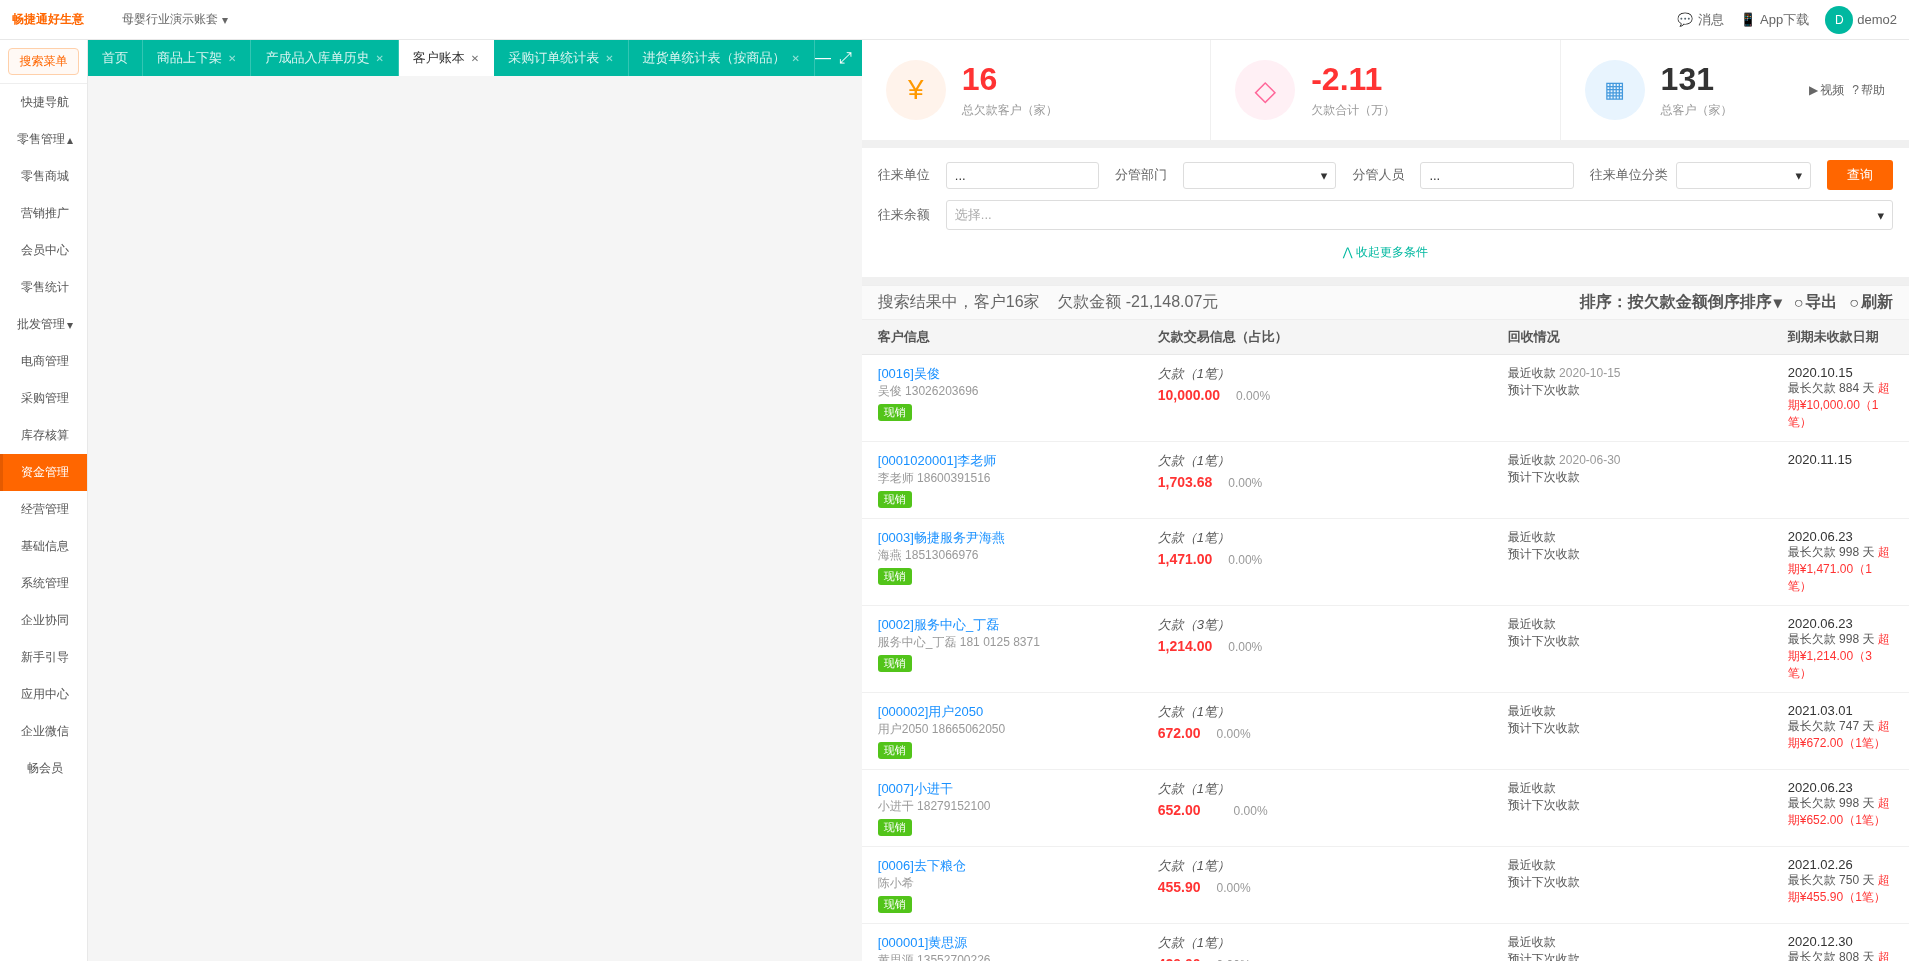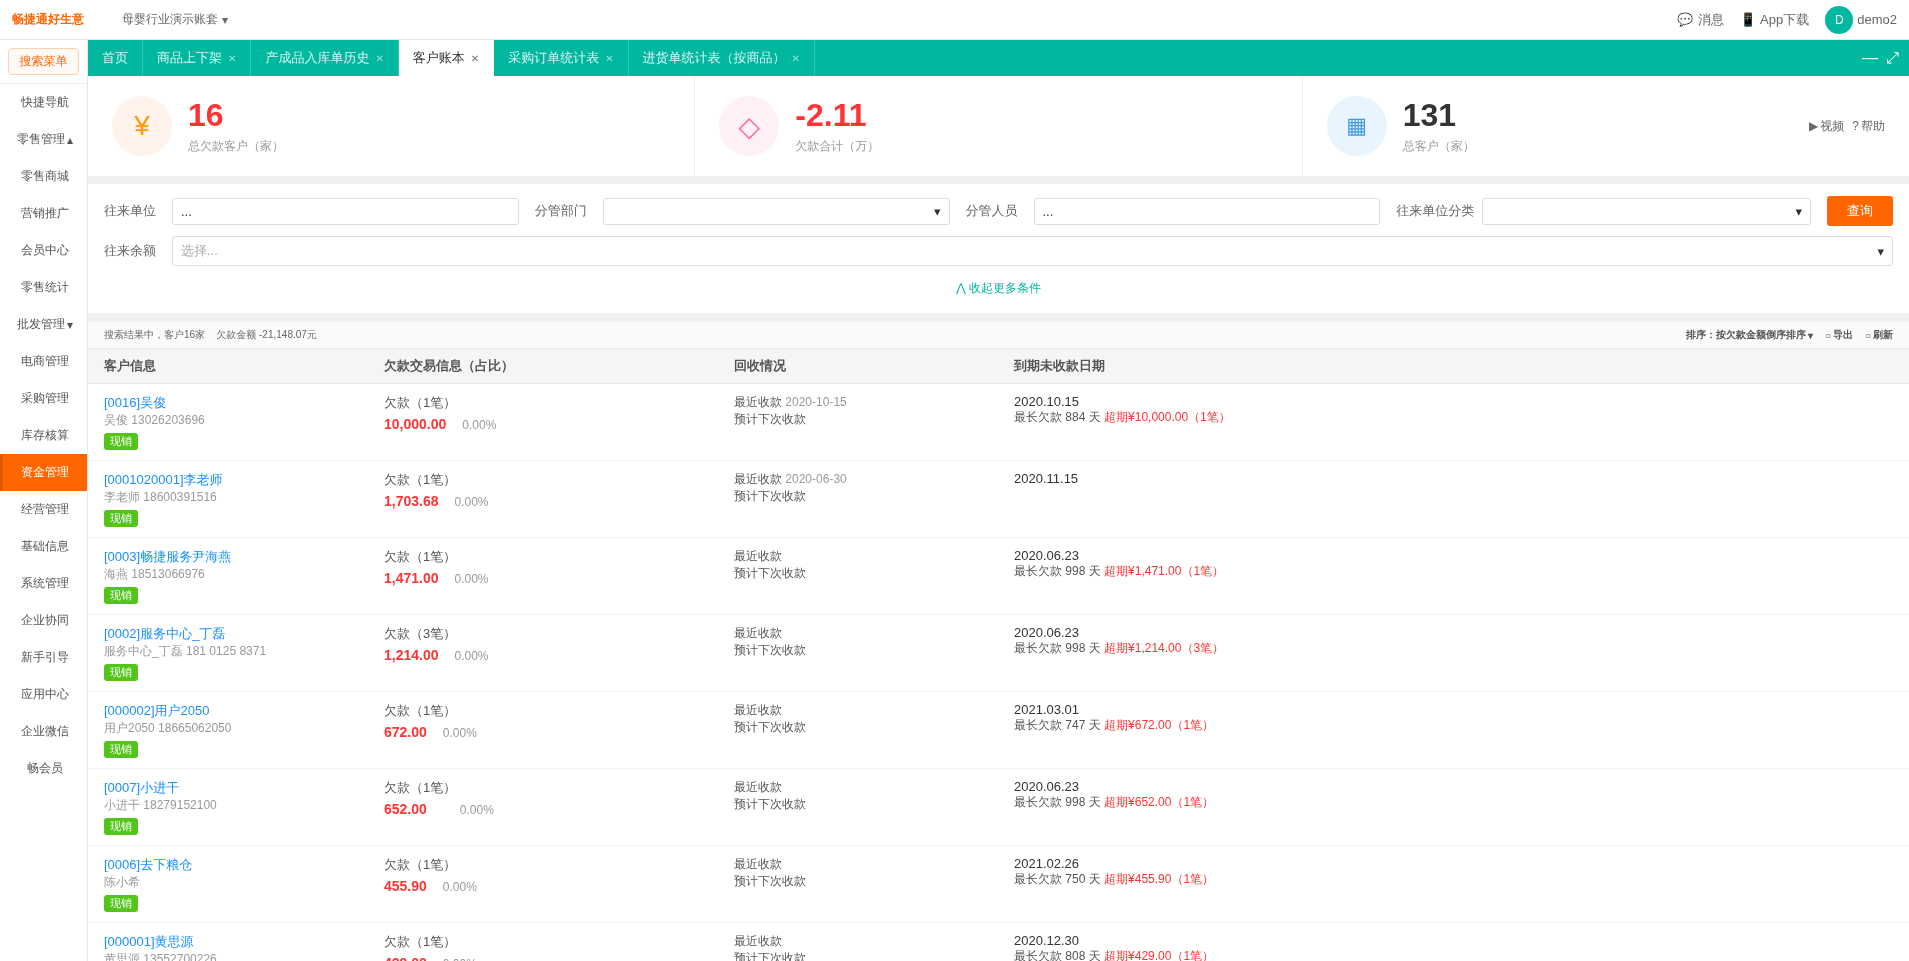--- a/index.html
+++ b/index.html
@@ -54,32 +54,32 @@
     .filter-area { background: #fff; padding: 12px 16px; margin-bottom: 8px; }
     .filter-row { display: flex; align-items: center; gap: 16px; margin-bottom: 10px; }
     .filter-item { display: flex; align-items: center; gap: 8px; flex: 1; }
     .filter-label { font-size: 13px; color: #666; white-space: nowrap; min-width: 60px; }
     .filter-input { flex: 1; border: 1px solid #ddd; border-radius: 3px; padding: 5px 8px; font-size: 13px; color: #333; display: flex; align-items: center; justify-content: space-between; cursor: pointer; background: #fff; }
     .filter-select { flex: 1; border: 1px solid #ddd; border-radius: 3px; padding: 5px 8px; font-size: 13px; background: #fff; cursor: pointer; display: flex; align-items: center; justify-content: space-between; }
     .search-btn { background: #ff6600; color: #fff; border: none; border-radius: 3px; padding: 6px 20px; font-size: 13px; cursor: pointer; }
     .collapse-row { text-align: center; color: #00b8a0; font-size: 12px; cursor: pointer; padding: 4px 0; }
 
     
-    .result-bar { display: flex; align-items: center; justify-content: space-between; padding: 6px 16px; background: #fafafa; border-top: 1px solid #eee; border-bottom: 1px solid #eee; font-size: 10px; color: #666; }
+    .result-bar { display: flex; align-items: center; justify-content: space-between; padding: 6px 16px; background: #fafafa; border-top: 1px solid #eee; border-bottom: 1px solid #eee; font-size: 16px; color: #666; }
     .result-actions { display: flex; align-items: center; gap: 12px; }
     .result-actions span { cursor: pointer; display: flex; align-items: center; gap: 2px; color: #555; font-weight: bold; }
 
     
     .data-table { background: #fff; }
     .table-header { display: grid; grid-template-columns: 280px 350px 280px 1fr; padding: 8px 16px; background: #f5f5f5; border-bottom: 1px solid #e8e8e8; font-weight: bold; font-size: 13px; color: #555; }
     .table-row-wrapper { border-bottom: 1px solid #f0f0f0; padding: 10px 16px; display: grid; grid-template-columns: 280px 350px 280px 1fr; align-items: start; }
     .customer-name { color: #1890ff; cursor: pointer; font-size: 13px; }
     .customer-phone { color: #999; font-size: 12px; }
     .customer-tag { display: inline-block; background: #52c41a; color: #fff; border-radius: 3px; padding: 1px 6px; font-size: 11px; margin-top: 4px; }
-    .debt-count { font-size: 13px; color: #555; }
+    .debt-count { font-size: 13px; color: #555; font-style: italic; }
     .debt-amount { color: #ff3333; font-size: 14px; font-weight: bold; }
     .debt-pct { color: #999; font-size: 12px; }
     .debt-cell { display: flex; flex-direction: column; gap: 4px; }
     .recovery-cell { font-size: 12px; color: #555; }
     .recovery-date { color: #999; font-size: 12px; }
     .overdue-cell { font-size: 12px; color: #555; }
     .overdue-date { font-size: 13px; color: #333; }
     .overdue-days { font-size: 12px; color: #555; }
     .overdue-link { color: #ff3333; cursor: pointer; font-size: 12px; }
 
@@ -147,21 +147,21 @@
       <div class="sidebar-item">经营管理</div>
       <div class="sidebar-item">基础信息</div>
       <div class="sidebar-item">系统管理</div>
       <div class="sidebar-item">企业协同</div>
       <div class="sidebar-item">新手引导</div>
       <div class="sidebar-item">应用中心</div>
       <div class="sidebar-item">企业微信</div>
       <div class="sidebar-item">畅会员</div>
     </div>
 
-    <div style="flex:1;display:flex;flex-direction:column;overflow:hidden;">
+    <div style="flex:1;display:flex;flex-direction:row;overflow:hidden;">
 
       <div class="tab-bar">
         <div class="tab-item">
           <span>首页</span>
         </div>
         <div class="tab-item">
           <span>商品上下架</span>
           <span class="close-btn">✕</span>
         </div>
         <div class="tab-item">

